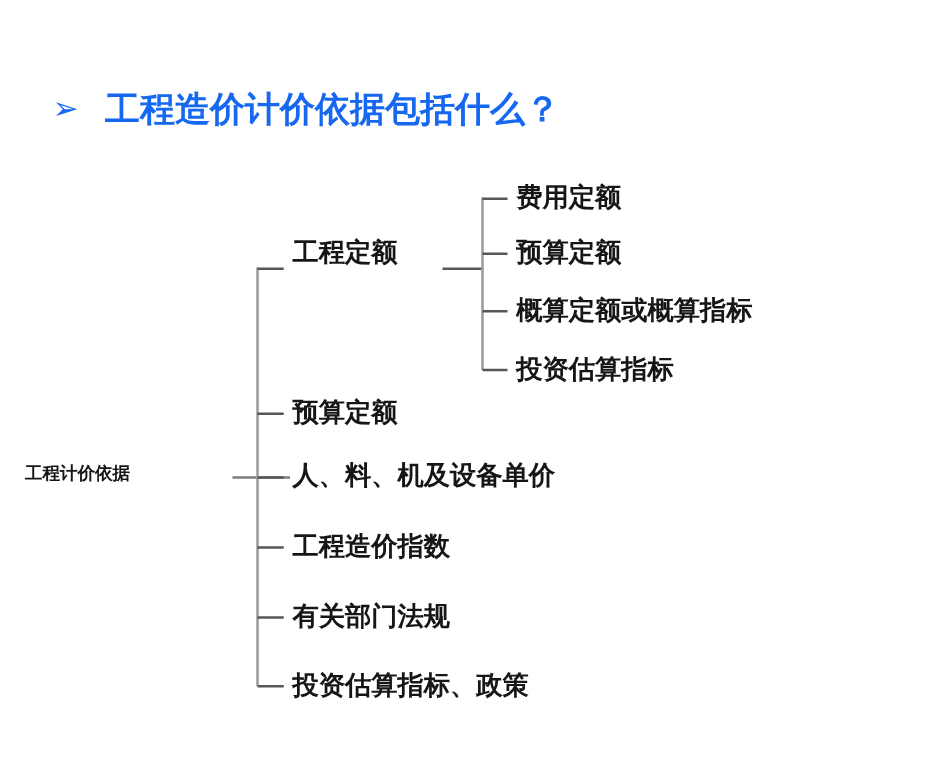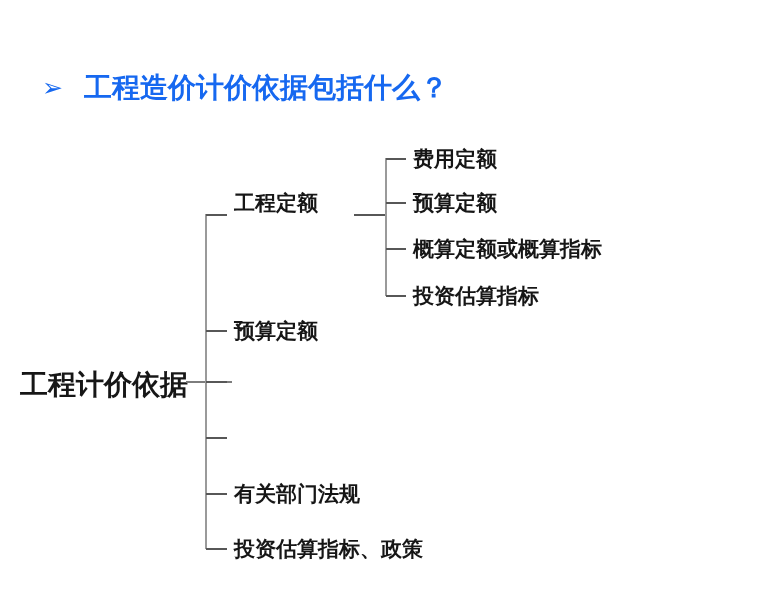--- a/index.html
+++ b/index.html
@@ -56,21 +56,21 @@
   }
   .node {
     position: absolute;
     font-size: 21px;
     font-weight: bold;
     color: #161616;
     white-space: nowrap;
     line-height: 1;
   }
   .node.root {
-    font-size: 28px;
+    font-size: 14px;
   }
 
   
   .ln {
     position: absolute;
     background: #8d8d8d;
   }
   .ln.v {
     width: 1.5px;
     background: #9a9a9a;
@@ -104,20 +104,22 @@
 
     <div class="ln h" style="left:206px; top:214px; width:21px;"></div>
     <div class="ln h" style="left:206px; top:330px; width:21px;"></div>
     <div class="ln h" style="left:206px; top:381px; width:21px;"></div>
     <div class="ln h" style="left:206px; top:437px; width:21px;"></div>
     <div class="ln h" style="left:206px; top:493px; width:21px;"></div>
     <div class="ln h" style="left:206px; top:548px; width:21px;"></div>
 
     <div class="node" style="left:234px; top:192px;">工程定额</div>
     <div class="node" style="left:234px; top:320px;">预算定额</div>
+    <div class="node" style="left:234px; top:370px;">人、料、机及设备单价</div>
+    <div class="node" style="left:234px; top:427px;">工程造价指数</div>
     <div class="node" style="left:234px; top:483px;">有关部门法规</div>
     <div class="node" style="left:234px; top:538px;">投资估算指标、政策</div>
 
     <div class="ln h" style="left:354px; top:214px; width:32px;"></div>
 
     <div class="ln v" style="left:385px; top:158px; height:138px;"></div>
 
     <div class="ln h" style="left:386px; top:158px; width:20px;"></div>
     <div class="ln h" style="left:386px; top:202px; width:20px;"></div>
     <div class="ln h" style="left:386px; top:248px; width:20px;"></div>

